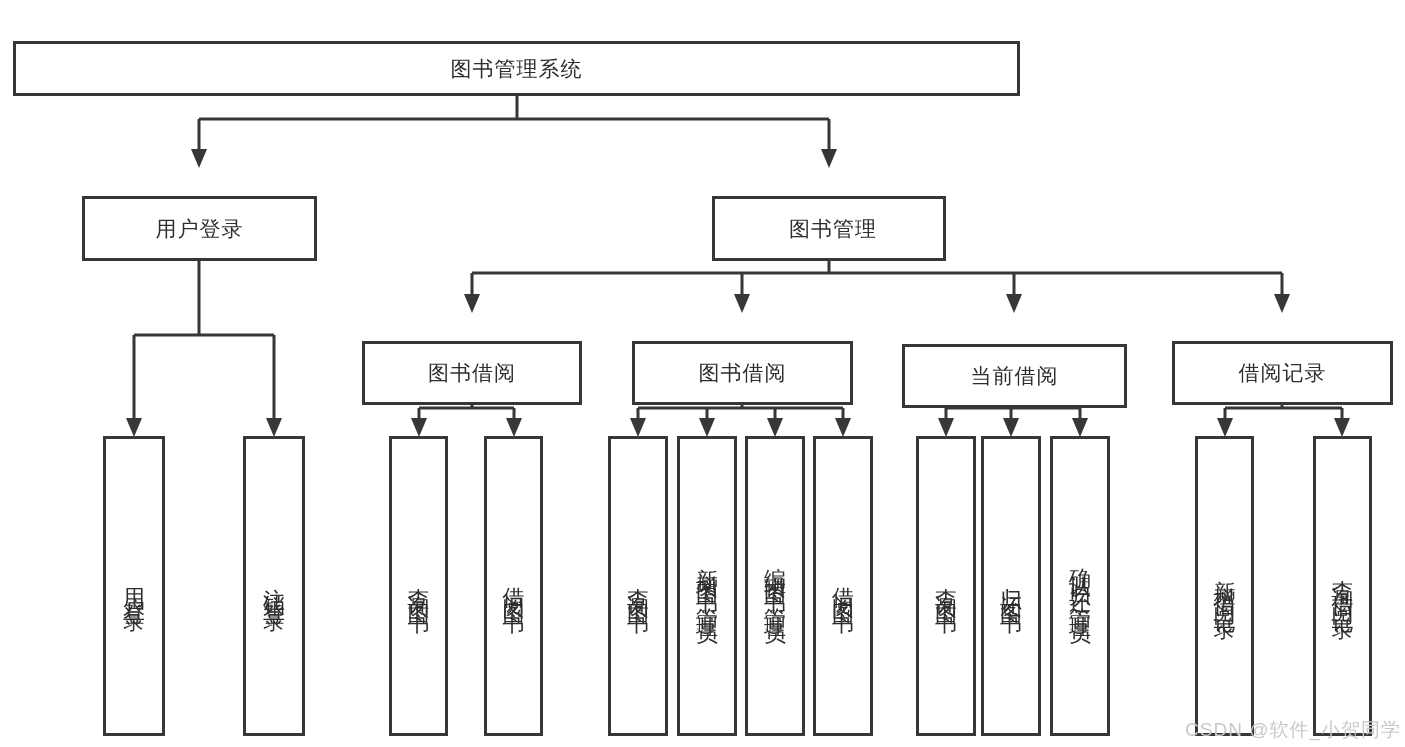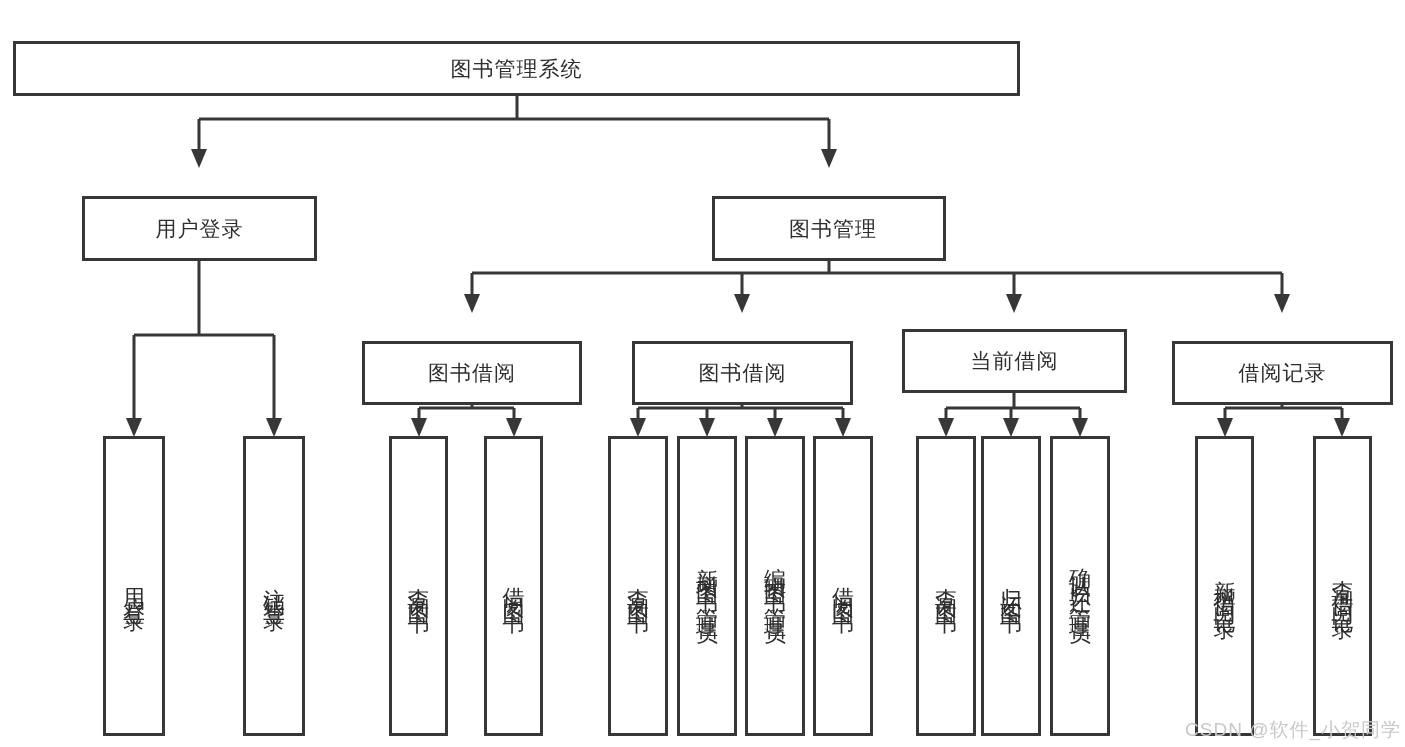--- a/index.html
+++ b/index.html
@@ -97,21 +97,21 @@
     </g>
   </svg>
 
   <div class="box hbox" style="left:13px; top:13px; width:1007px; height:55px;">图书管理系统</div>
 
   <div class="box hbox" style="left:82px; top:168px; width:235px; height:65px;">用户登录</div>
   <div class="box hbox" style="left:712px; top:168px; width:234px; height:65px;padding-left:8px;">图书管理</div>
 
   <div class="box hbox" style="left:362px; top:313px; width:220px; height:64px;">图书借阅</div>
   <div class="box hbox" style="left:632px; top:313px; width:221px; height:64px;">图书借阅</div>
-  <div class="box hbox" style="left:902px; top:301px; width:225px; height:64px;">当前借阅</div>
+  <div class="box hbox" style="left:902px; top:316px; width:225px; height:64px;">当前借阅</div>
   <div class="box hbox" style="left:1172px; top:313px; width:221px; height:64px;">借阅记录</div>
 
   <div class="box vbox" style="left:103px; top:436px; width:62px; height:300px;">用户登录</div>
   <div class="box vbox" style="left:243px; top:436px; width:62px; height:300px;">注销登录</div>
 
   <div class="box vbox" style="left:389px; top:436px; width:59px; height:300px;">查询图书</div>
   <div class="box vbox" style="left:484px; top:436px; width:59px; height:300px;">借阅图书</div>
 
   <div class="box vbox" style="left:608px; top:436px; width:60px; height:300px;">查询图书</div>
   <div class="box vbox" style="left:677px; top:436px; width:60px; height:300px;">新增图书（管理员）</div>

